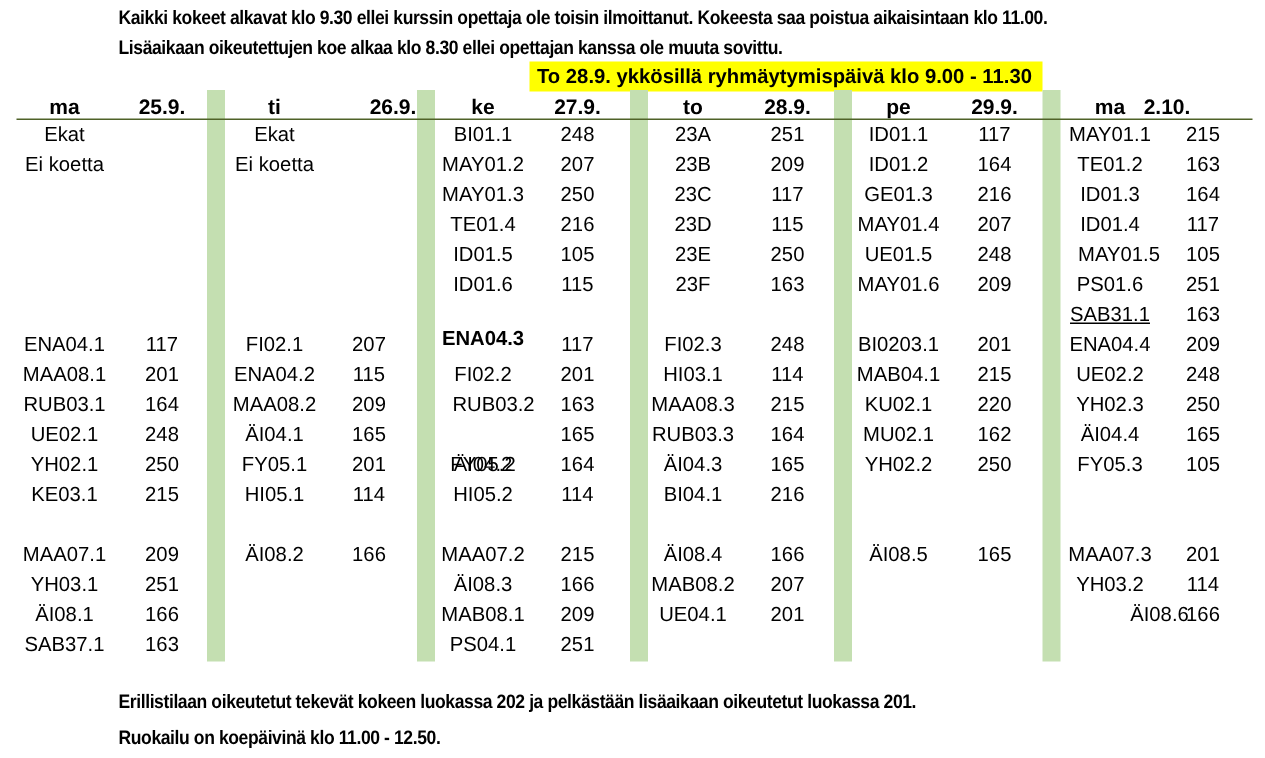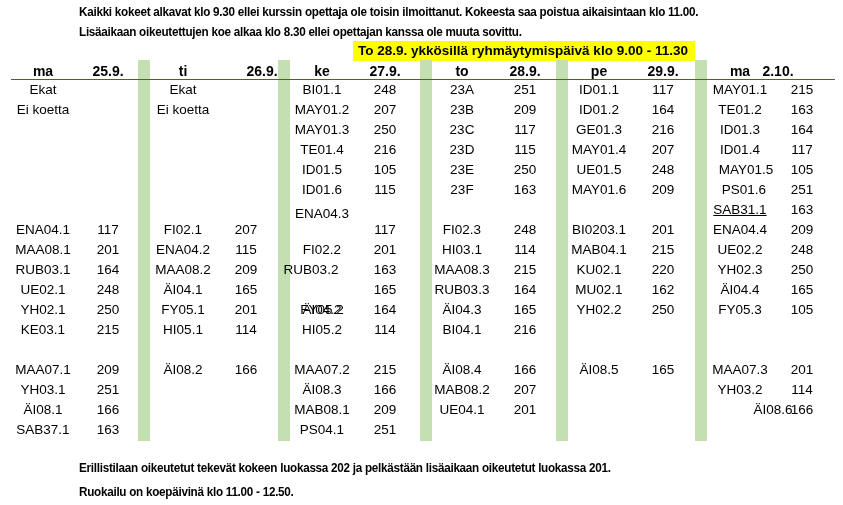--- a/index.html
+++ b/index.html
@@ -77,25 +77,25 @@
     <div class="cell" style="left: 277px; width: 90px; top: 100px;">MAY01.2</div>
     <div class="cell" style="left: 360px; width: 50px; top: 100px;">207</div>
     <div class="cell" style="left: 277px; width: 90px; top: 120px;">MAY01.3</div>
     <div class="cell" style="left: 360px; width: 50px; top: 120px;">250</div>
     <div class="cell" style="left: 277px; width: 90px; top: 140px;">TE01.4</div>
     <div class="cell" style="left: 360px; width: 50px; top: 140px;">216</div>
     <div class="cell" style="left: 277px; width: 90px; top: 160px;">ID01.5</div>
     <div class="cell" style="left: 360px; width: 50px; top: 160px;">105</div>
     <div class="cell" style="left: 277px; width: 90px; top: 180px;">ID01.6</div>
     <div class="cell" style="left: 360px; width: 50px; top: 180px;">115</div>
-    <div class="cell" style="left: 277px; width: 90px; top: 204px;">ENA04.3</div>
+    <div class="cell" style="left: 277px; width: 90px; top: 216px; font-weight: bold;">ENA04.3</div>
     <div class="cell" style="left: 360px; width: 50px; top: 220px;">117</div>
     <div class="cell" style="left: 277px; width: 90px; top: 240px;">FI02.2</div>
     <div class="cell" style="left: 360px; width: 50px; top: 240px;">201</div>
-    <div class="cell" style="left: 266px; width: 90px; top: 260px;">RUB03.2</div>
+    <div class="cell" style="left: 284px; width: 90px; top: 260px;">RUB03.2</div>
     <div class="cell" style="left: 360px; width: 50px; top: 260px;">163</div>
     <div class="cell" style="left: 277px; width: 90px; top: 284px; margin-top: 16px;">ÄI04.2</div>
     <div class="cell" style="left: 360px; width: 50px; top: 280px;">165</div>
     <div class="cell" style="left: 277px; width: 90px; top: 300px;">FY05.2</div>
     <div class="cell" style="left: 360px; width: 50px; top: 300px;">164</div>
     <div class="cell" style="left: 277px; width: 90px; top: 320px;">HI05.2</div>
     <div class="cell" style="left: 360px; width: 50px; top: 320px;">114</div>
     <div class="cell" style="left: 277px; width: 90px; top: 360px;">MAA07.2</div>
     <div class="cell" style="left: 360px; width: 50px; top: 360px;">215</div>
     <div class="cell" style="left: 277px; width: 90px; top: 380px;">ÄI08.3</div>
@@ -170,21 +170,21 @@
     <div class="cell" style="left: 695px; width: 90px; top: 80px;">MAY01.1</div>
     <div class="cell" style="left: 777px; width: 50px; top: 80px;">215</div>
     <div class="cell" style="left: 695px; width: 90px; top: 100px;">TE01.2</div>
     <div class="cell" style="left: 777px; width: 50px; top: 100px;">163</div>
     <div class="cell" style="left: 695px; width: 90px; top: 120px;">ID01.3</div>
     <div class="cell" style="left: 777px; width: 50px; top: 120px;">164</div>
     <div class="cell" style="left: 695px; width: 90px; top: 140px;">ID01.4</div>
     <div class="cell" style="left: 777px; width: 50px; top: 140px;">117</div>
     <div class="cell" style="left: 701px; width: 90px; top: 160px;">MAY01.5</div>
     <div class="cell" style="left: 777px; width: 50px; top: 160px;">105</div>
-    <div class="cell" style="left: 665px; width: 90px; top: 180px; padding-left: 34px;">PS01.6</div>
+    <div class="cell" style="left: 695px; width: 90px; top: 180px;">PS01.6</div>
     <div class="cell" style="left: 777px; width: 50px; top: 180px;">251</div>
     <div class="cell" style="left: 695px; width: 90px; top: 200px; text-decoration: underline;">SAB31.1</div>
     <div class="cell" style="left: 777px; width: 50px; top: 200px;">163</div>
     <div class="cell" style="left: 695px; width: 90px; top: 220px;">ENA04.4</div>
     <div class="cell" style="left: 777px; width: 50px; top: 220px;">209</div>
     <div class="cell" style="left: 695px; width: 90px; top: 240px;">UE02.2</div>
     <div class="cell" style="left: 777px; width: 50px; top: 240px;">248</div>
     <div class="cell" style="left: 695px; width: 90px; top: 260px;">YH02.3</div>
     <div class="cell" style="left: 777px; width: 50px; top: 260px;">250</div>
     <div class="cell" style="left: 695px; width: 90px; top: 280px;">ÄI04.4</div>

